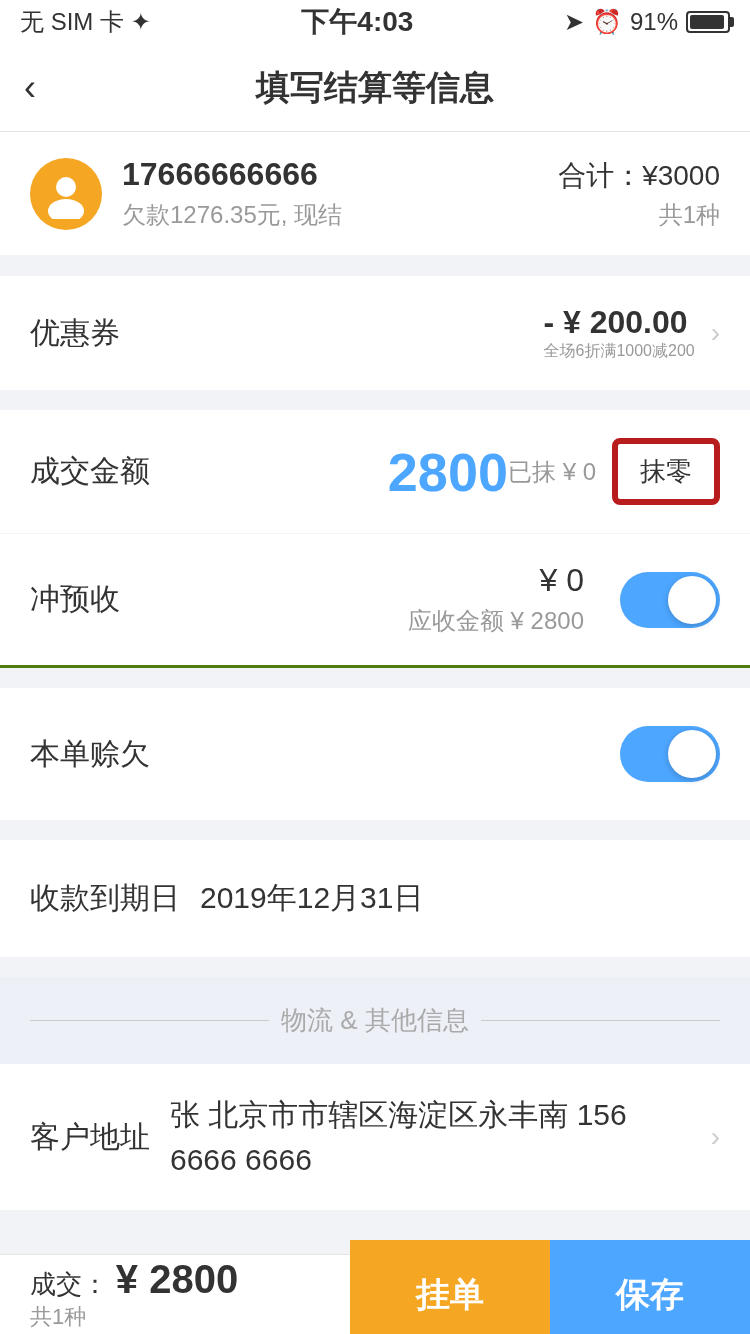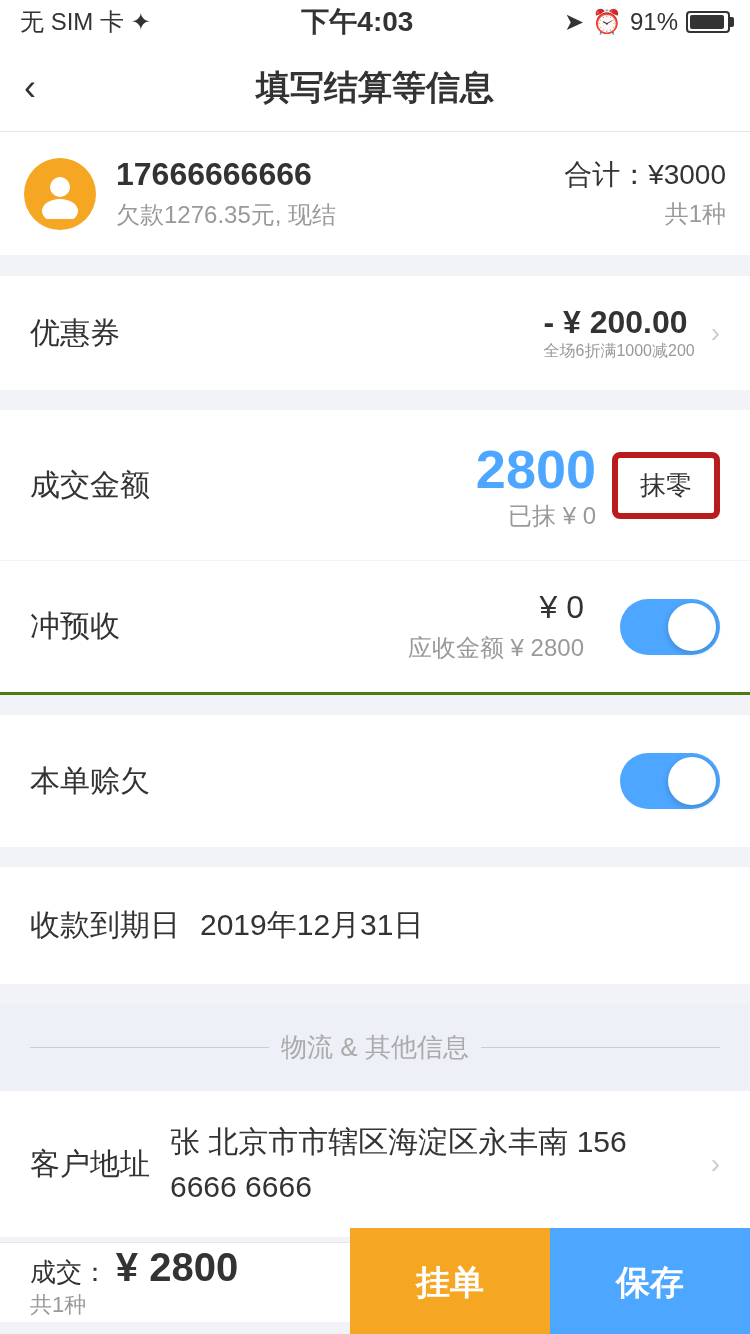--- a/index.html
+++ b/index.html
@@ -93,23 +93,23 @@
     }
 
     
     .content {
       padding-bottom: 110px;
     }
 
     
     .customer-section {
       background: #fff;
-      padding: 24px 24px;
-      display: flex;
-      align-items: flex-start;
+      padding: 24px 30px;
+      display: flex;
+      align-items: center;
       justify-content: space-between;
       margin-bottom: 20px;
     }
     .customer-left {
       display: flex;
       align-items: center;
       gap: 20px;
     }
     .avatar {
       width: 72px;
@@ -230,22 +230,22 @@
     }
 
     .already-rounded {
       font-size: 24px;
       color: #999;
       text-align: right;
     }
 
     .deal-col {
       display: flex;
-      flex-direction: column;
-      align-items: flex-end;
+      flex-direction: row;
+      align-items: center;
       margin-left: 7px;
     }
 
     
     .flush-row {
       padding: 28px 30px;
       display: flex;
       align-items: center;
       justify-content: space-between;
       border-bottom: 3px solid #4d7c0f;
@@ -370,21 +370,21 @@
     }
     .address-chevron {
       font-size: 28px;
       color: #ccc;
       margin-left: 10px;
     }
 
     
     .bottom-bar {
       position: fixed;
-      bottom: 12px;
+      bottom: 0;
       left: 0;
       width: 750px;
       height: 80px;
       background: #fff;
       display: flex;
       align-items: center;
       border-top: 1px solid #e5e5e5;
     }
     .bottom-left {
       padding: 0 30px;

